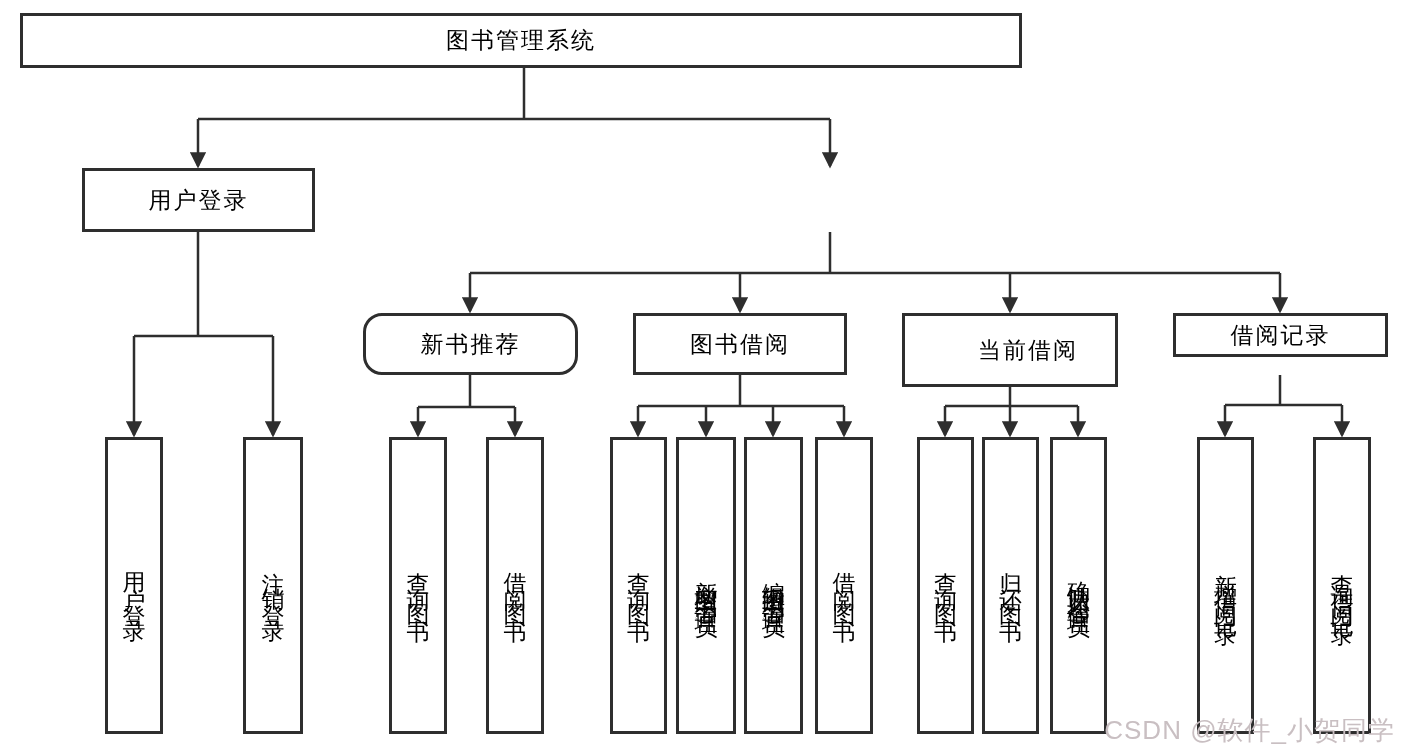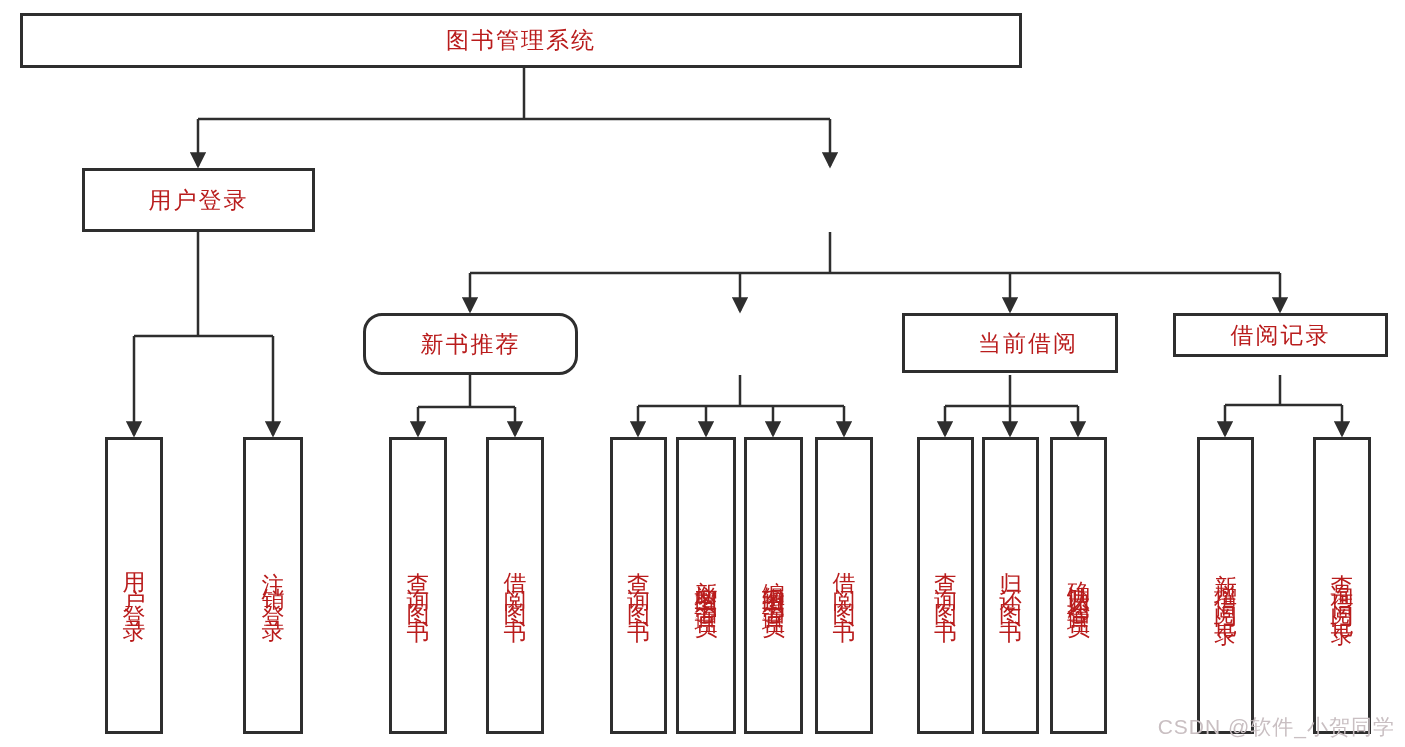--- a/index.html
+++ b/index.html
@@ -15,21 +15,21 @@
     position: absolute;
     left: 0; top: 0;
     width: 1405px; height: 747px;
     pointer-events: none;
   }
   .node {
     position: absolute;
     box-sizing: border-box;
     border: 3px solid #2e2e2e;
     background: #ffffff;
-    color: #b91c1c;
+    color: #000000;
     display: flex;
     align-items: center;
     justify-content: center;
     text-align: center;
   }
   .h-label {
     font-size: 23px;
     letter-spacing: 2px;
     white-space: nowrap;
   }
@@ -43,40 +43,40 @@
   }
   .ls4 { letter-spacing: 16px; }
   .ls6 { letter-spacing: 10px; }
   .ls9 { letter-spacing: 5px; }
   
   #n-root            { left: 20px;   top: 13px;  width: 1002px; height: 55px; }
   #n-user-login      { left: 82px;   top: 168px; width: 233px;  height: 64px; }
   #n-book-mgmt       { left: 712px;  top: 168px; width: 235px;  height: 64px; }
   #n-new-book-rec    { left: 363px;  top: 313px; width: 215px;  height: 62px; border-radius: 19px; }
   #n-book-borrow     { left: 633px;  top: 313px; width: 214px;  height: 62px; }
-  #n-current-borrow  { left: 902px;  top: 313px; width: 216px;  height: 60px; padding-left: 36px; }
+  #n-current-borrow  { left: 902px;  top: 313px; width: 216px;  height: 74px; padding-left: 36px; }
   #n-borrow-record   { left: 1173px; top: 313px; width: 215px;  height: 44px; }
   #n-leaf-user-login          { left: 105px;  width: 58px; }
   #n-leaf-logout              { left: 243px;  width: 60px; }
   #n-leaf-query-books-rec     { left: 389px;  width: 58px; }
   #n-leaf-borrow-books-rec    { left: 486px;  width: 58px; }
   #n-leaf-query-books-borrow  { left: 610px;  width: 57px; }
   #n-leaf-add-books           { left: 676px;  width: 60px; }
   #n-leaf-edit-books          { left: 744px;  width: 59px; }
   #n-leaf-borrow-books        { left: 815px;  width: 58px; }
   #n-leaf-query-books-current { left: 917px;  width: 57px; }
   #n-leaf-return-books        { left: 982px;  width: 57px; }
   #n-leaf-confirm-return      { left: 1050px; width: 57px; }
   #n-leaf-add-borrow-record   { left: 1197px; width: 57px; }
   #n-leaf-query-borrow-record { left: 1313px; width: 58px; }
   #watermark {
     position: absolute;
     right: 10px;
     top: 713px;
-    font-size: 21px;
+    font-size: 26px;
     letter-spacing: 1px;
     color: #c9bfc2;
     white-space: nowrap;
     z-index: 5;
     pointer-events: none;
   }
 </style>
 </head>
 <body>
 
@@ -130,20 +130,21 @@
         <line x1="1342" y1="405" x2="1342" y2="435" marker-end="url(#arrow)"></line>
       </g>
     </g>
   </svg>
 
   <div id="n-root" class="node h-label">图书管理系统</div>
 
   <div id="n-user-login" class="node h-label">用户登录</div>
 
   <div id="n-new-book-rec" class="node h-label">新书推荐</div>
+  <div id="n-book-borrow" class="node h-label">图书借阅</div>
   <div id="n-current-borrow" class="node h-label">当前借阅</div>
   <div id="n-borrow-record" class="node h-label">借阅记录</div>
 
   <div id="n-leaf-user-login" class="node leaf ls4">用户登录</div>
   <div id="n-leaf-logout" class="node leaf ls4">注销登录</div>
 
   <div id="n-leaf-query-books-rec" class="node leaf ls4">查询图书</div>
   <div id="n-leaf-borrow-books-rec" class="node leaf ls4">借阅图书</div>
 
   <div id="n-leaf-query-books-borrow" class="node leaf ls4">查询图书</div>

